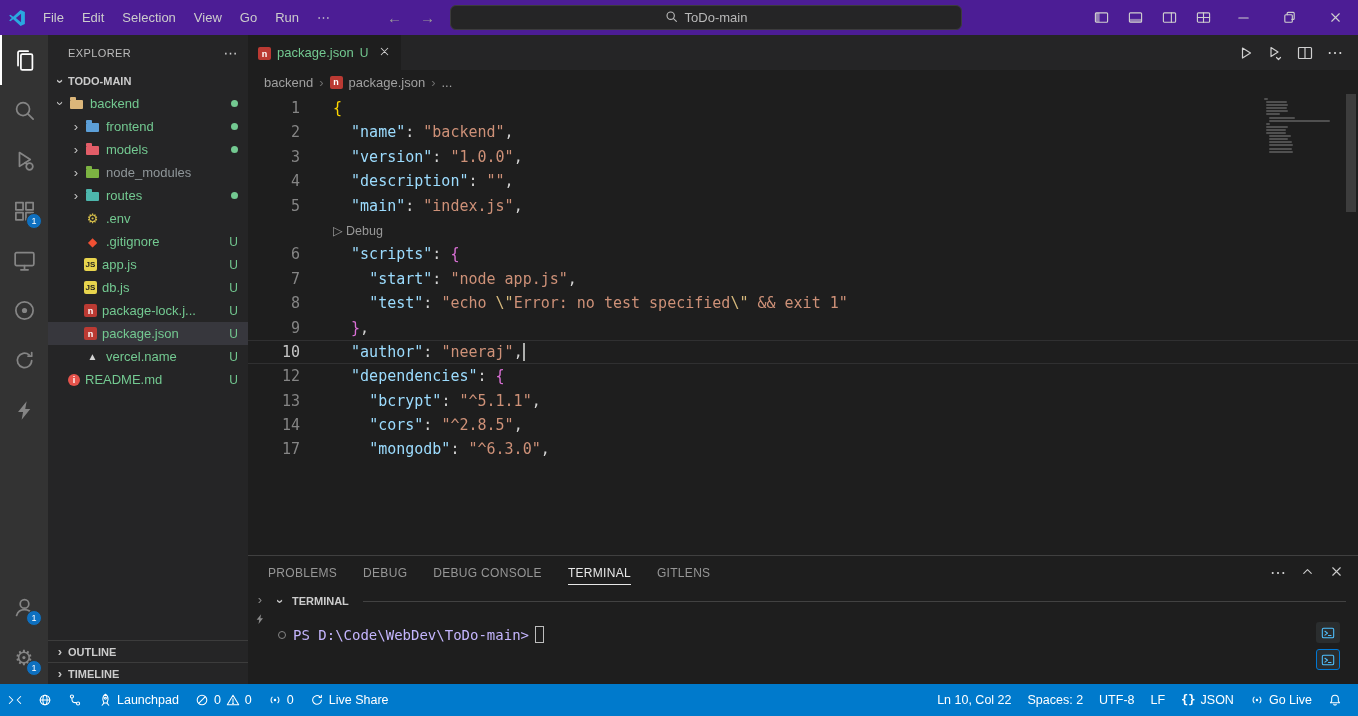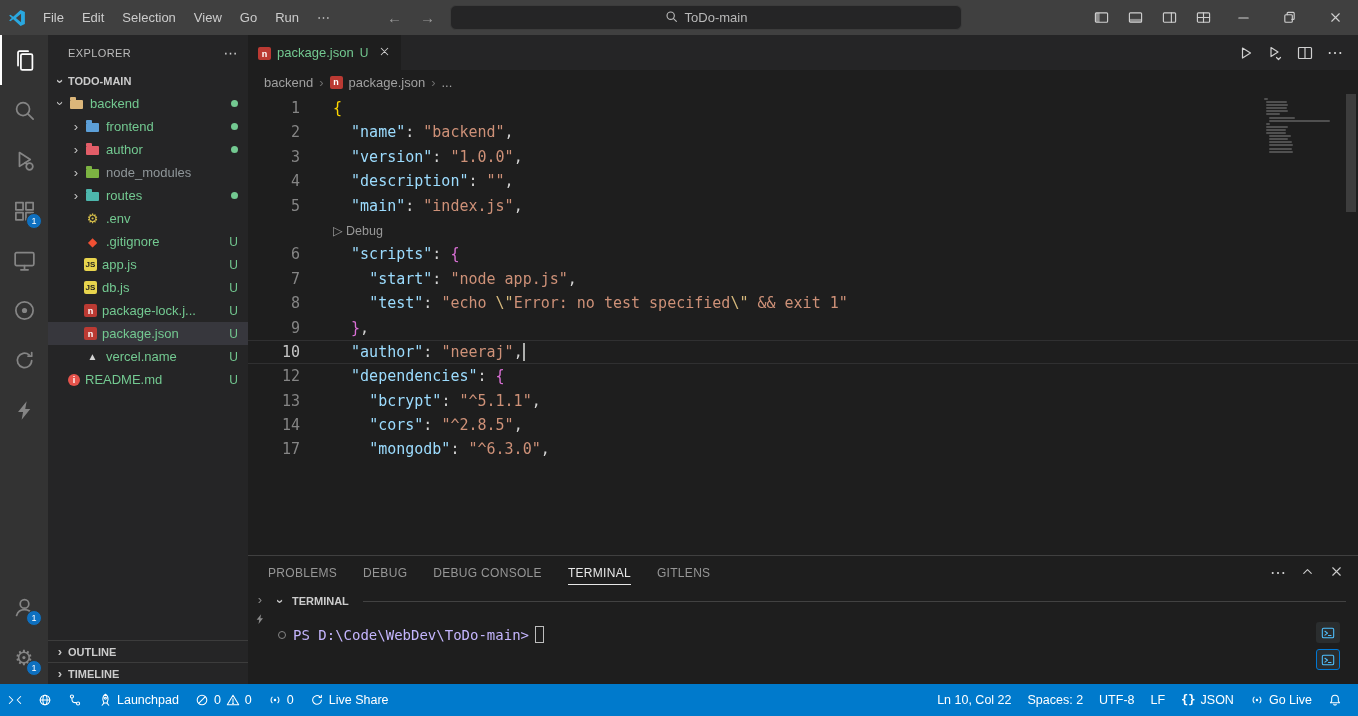--- a/index.html
+++ b/index.html
@@ -1,21 +1,21 @@
 <!DOCTYPE html>
 <html><head>
 <meta charset="utf-8">
 <style>
   html,body{margin:0;padding:0;background:#1e1e1e;}
   *{box-sizing:border-box;}
   .app{position:relative;width:1358px;height:716px;overflow:hidden;background:#1e1e1e;
        font-family:"Liberation Sans",sans-serif;color:#cccccc;font-size:13px;-webkit-font-smoothing:antialiased;}
 
   
-  .titlebar{position:absolute;top:0;left:0;right:0;height:35px;background:#404040;display:flex;align-items:center;}
+  .titlebar{position:absolute;top:0;left:0;right:0;height:35px;background:#4c1d95;display:flex;align-items:center;}
   .logo{width:34px;display:flex;align-items:center;justify-content:center;}
   .menu{display:flex;align-items:center;}
   .menu-item{padding:0 9px;height:35px;display:flex;align-items:center;color:#cccccc;cursor:default;}
   .nav-arrows{display:flex;align-items:center;gap:18px;margin-left:48px;color:#9b9b9b;font-size:15px;}
   .cmd-center{position:absolute;left:450px;top:5px;width:512px;height:25px;background:#252526;border:1px solid #3c3c3c;
               border-radius:6px;display:flex;align-items:center;justify-content:center;gap:7px;color:#b9b9b9;font-size:13px;}
   .win-controls{position:absolute;right:0;top:0;height:35px;display:flex;align-items:center;}
   .win-btn{width:34px;height:35px;display:flex;align-items:center;justify-content:center;color:#cfcfcf;}
   .win-btn.wide{width:46px;}
   .win-btn svg{width:15px;height:15px;}
@@ -316,21 +316,21 @@
               <span class="folder-shape" style="background: rgb(92, 159, 216);"></span>
             </span>
             <span class="tree-label">frontend</span>
             <span class="dot"></span>
           </div>
           <div class="tree-row" style="padding-left: 20px;">
             <span class="chev">›</span>
             <span class="fi">
               <span class="folder-shape" style="background: rgb(226, 93, 104);"></span>
             </span>
-            <span class="tree-label">author</span>
+            <span class="tree-label">models</span>
             <span class="dot"></span>
           </div>
           <div class="tree-row" style="padding-left: 20px;">
             <span class="chev">›</span>
             <span class="fi">
               <span class="folder-shape" style="background: rgb(124, 179, 66);"></span>
             </span>
             <span class="tree-label muted">node_modules</span>
           </div>
           <div class="tree-row" style="padding-left: 20px;">

